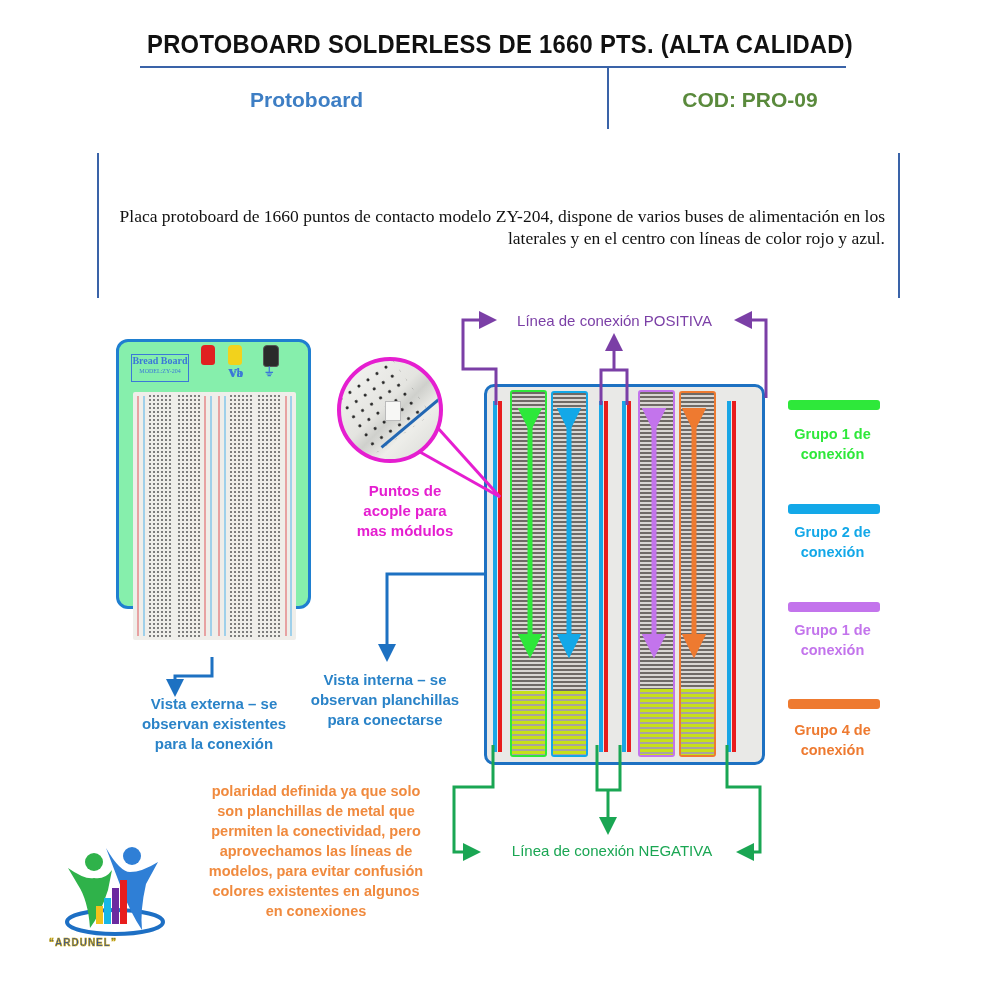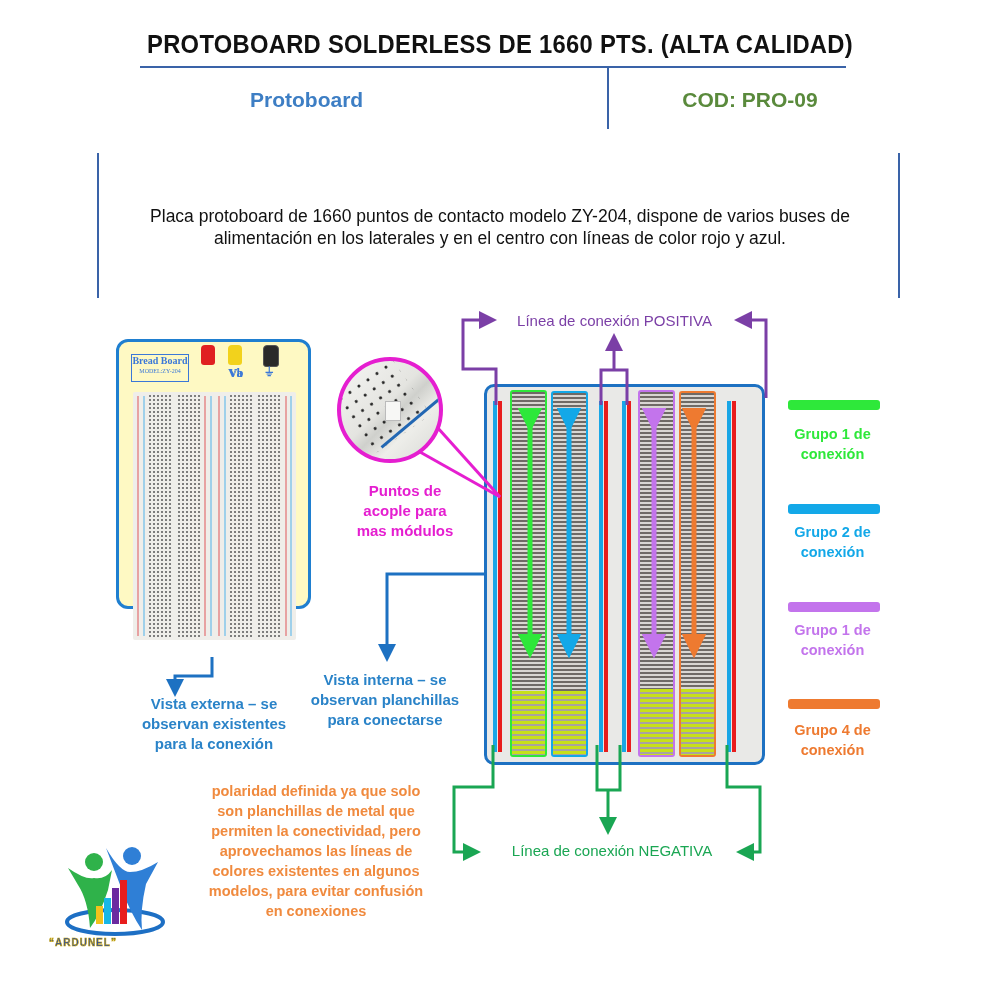--- a/index.html
+++ b/index.html
@@ -5,24 +5,24 @@
   html, body { margin: 0; padding: 0; background: #ffffff; }
   body { width: 1000px; height: 1000px; position: relative; overflow: hidden; font-family: "DejaVu Sans", sans-serif; }
   .abs { position: absolute; }
   .title { left: 0; width: 1000px; top: 30px; text-align: center; font-family: "Liberation Sans", sans-serif; font-weight: bold; font-size: 25px; color: #111; letter-spacing: 0.3px; transform: scaleX(0.95); }
   .hline { left: 140px; top: 66px; width: 706px; height: 2px; background: #3a63a8; }
   .vline-hdr { left: 607px; top: 67px; width: 2px; height: 62px; background: #3a63a8; }
   .category { left: 250px; width: 250px; top: 88px; text-align: left; font-family: "Liberation Sans", sans-serif; font-weight: bold; font-size: 21px; color: #3d7ec4; }
   .code { left: 640px; width: 220px; top: 88px; text-align: center; font-family: "Liberation Sans", sans-serif; font-weight: bold; font-size: 21px; color: #5a8a3c; }
   .desc-bar-l { left: 97px; top: 153px; width: 2px; height: 145px; background: #3a63a8; }
   .desc-bar-r { left: 898px; top: 153px; width: 2px; height: 145px; background: #3a63a8; }
-  .desc { left: 115px; width: 770px; top: 205px; text-align: center; font-family: Liberation Sans, sans-serif; font-size: 17.5px; line-height: 22px; color: #111; }
+  .desc { left: 115px; width: 770px; top: 205px; text-align: right; font-family: Liberation Serif, serif; font-size: 17.5px; line-height: 22px; color: #111; }
 
   
-  .ext-frame { left: 116px; top: 339px; width: 195px; height: 270px; border: 3px solid #1f7fd0; border-radius: 12px; background: #fef9c3; box-sizing: border-box; }
+  .ext-frame { left: 116px; top: 339px; width: 195px; height: 270px; border: 3px solid #1f7fd0; border-radius: 12px; background: #86efac; box-sizing: border-box; }
   .bb-logo { left: 12px; top: 12px; width: 56px; height: 26px; border: 1px solid #3b78d8; color: #3b78d8; font-size: 10px; line-height: 12px; text-align: center; font-family: "Liberation Serif", serif; font-weight: bold; }
   .bb-logo small { display:block; font-size: 6px; font-weight: normal; line-height: 8px; }
   .post { width: 14px; height: 20px; border-radius: 4px 4px 3px 3px; }
   .post-lbl { color: #3b78d8; font-family: "Liberation Serif", serif; font-size: 12px; font-weight: bold; }
   .ext-board { left: 14px; top: 50px; width: 163px; height: 248px; background: #efeeea; border-radius: 2px; }
   .strip { top: 2px; bottom: 2px; background:
       radial-gradient(circle, #7d7d7d 0.9px, transparent 1.1px) 0 0 / 4px 4px; }
   .rail-r { top: 4px; bottom: 4px; width: 2px; background: #e7a2a2; }
   .rail-b { top: 4px; bottom: 4px; width: 2px; background: #9fd0ea; }
 
@@ -227,22 +227,22 @@
   <div>Vista interna – se</div>
   <div>observan planchillas</div>
   <div>para conectarse</div>
 </div>
 
 <div class="abs note">
   <div>polaridad definida ya que solo</div>
   <div>son planchillas de metal que</div>
   <div>permiten la conectividad, pero</div>
   <div>aprovechamos las líneas de</div>
+  <div>modelos, para evitar confusión</div>
   <div>colores existentes en algunos</div>
-  <div>modelos, para evitar confusión</div>
   <div>en conexiones</div>
 </div>
 
 <svg class="abs logo" viewBox="0 0 110 110">
   <ellipse cx="55" cy="82" rx="48" ry="12" fill="none" stroke="#1d6fc4" stroke-width="4"></ellipse>
   <circle cx="34" cy="22" r="9" fill="#2fb24a"></circle>
   <path d="M8,28 Q25,40 34,38 Q45,40 52,30 L48,50 Q40,75 30,88 Q28,60 18,45 Z" fill="#2fb24a"></path>
   <circle cx="72" cy="16" r="9" fill="#2f7fd6"></circle>
   <path d="M46,8 Q60,32 70,32 Q82,32 98,22 L86,44 Q80,70 82,90 Q70,72 62,50 Z" fill="#2f7fd6"></path>
   <rect x="36" y="66" width="7" height="18" fill="#f2c21c"></rect>

